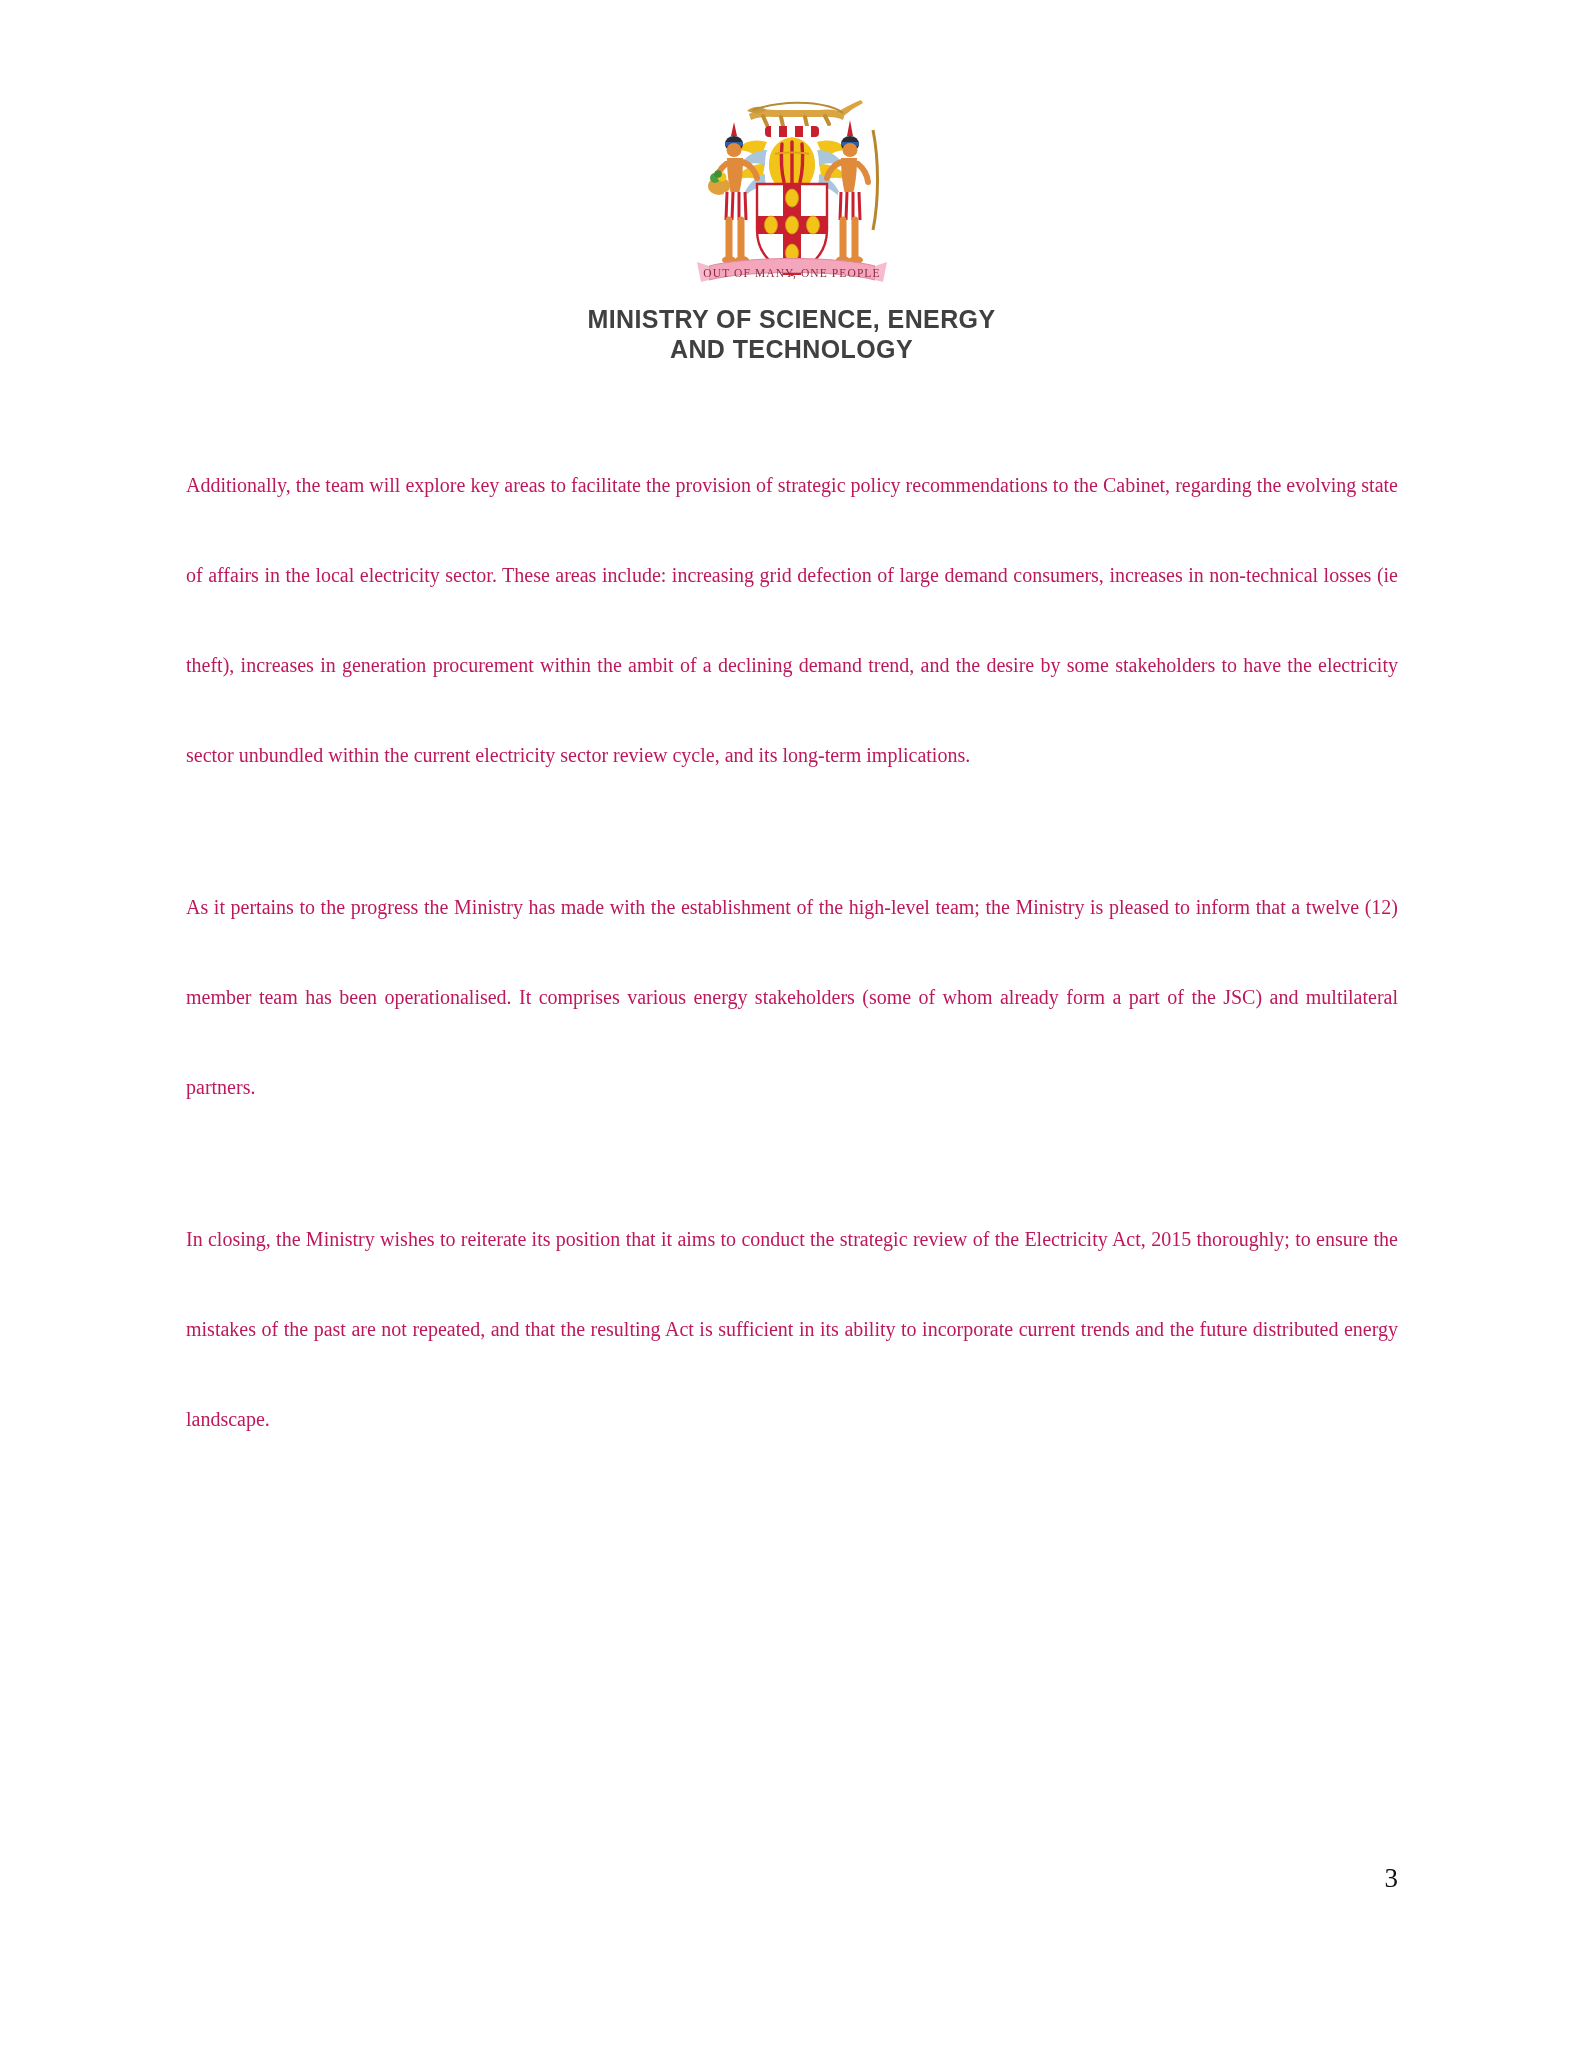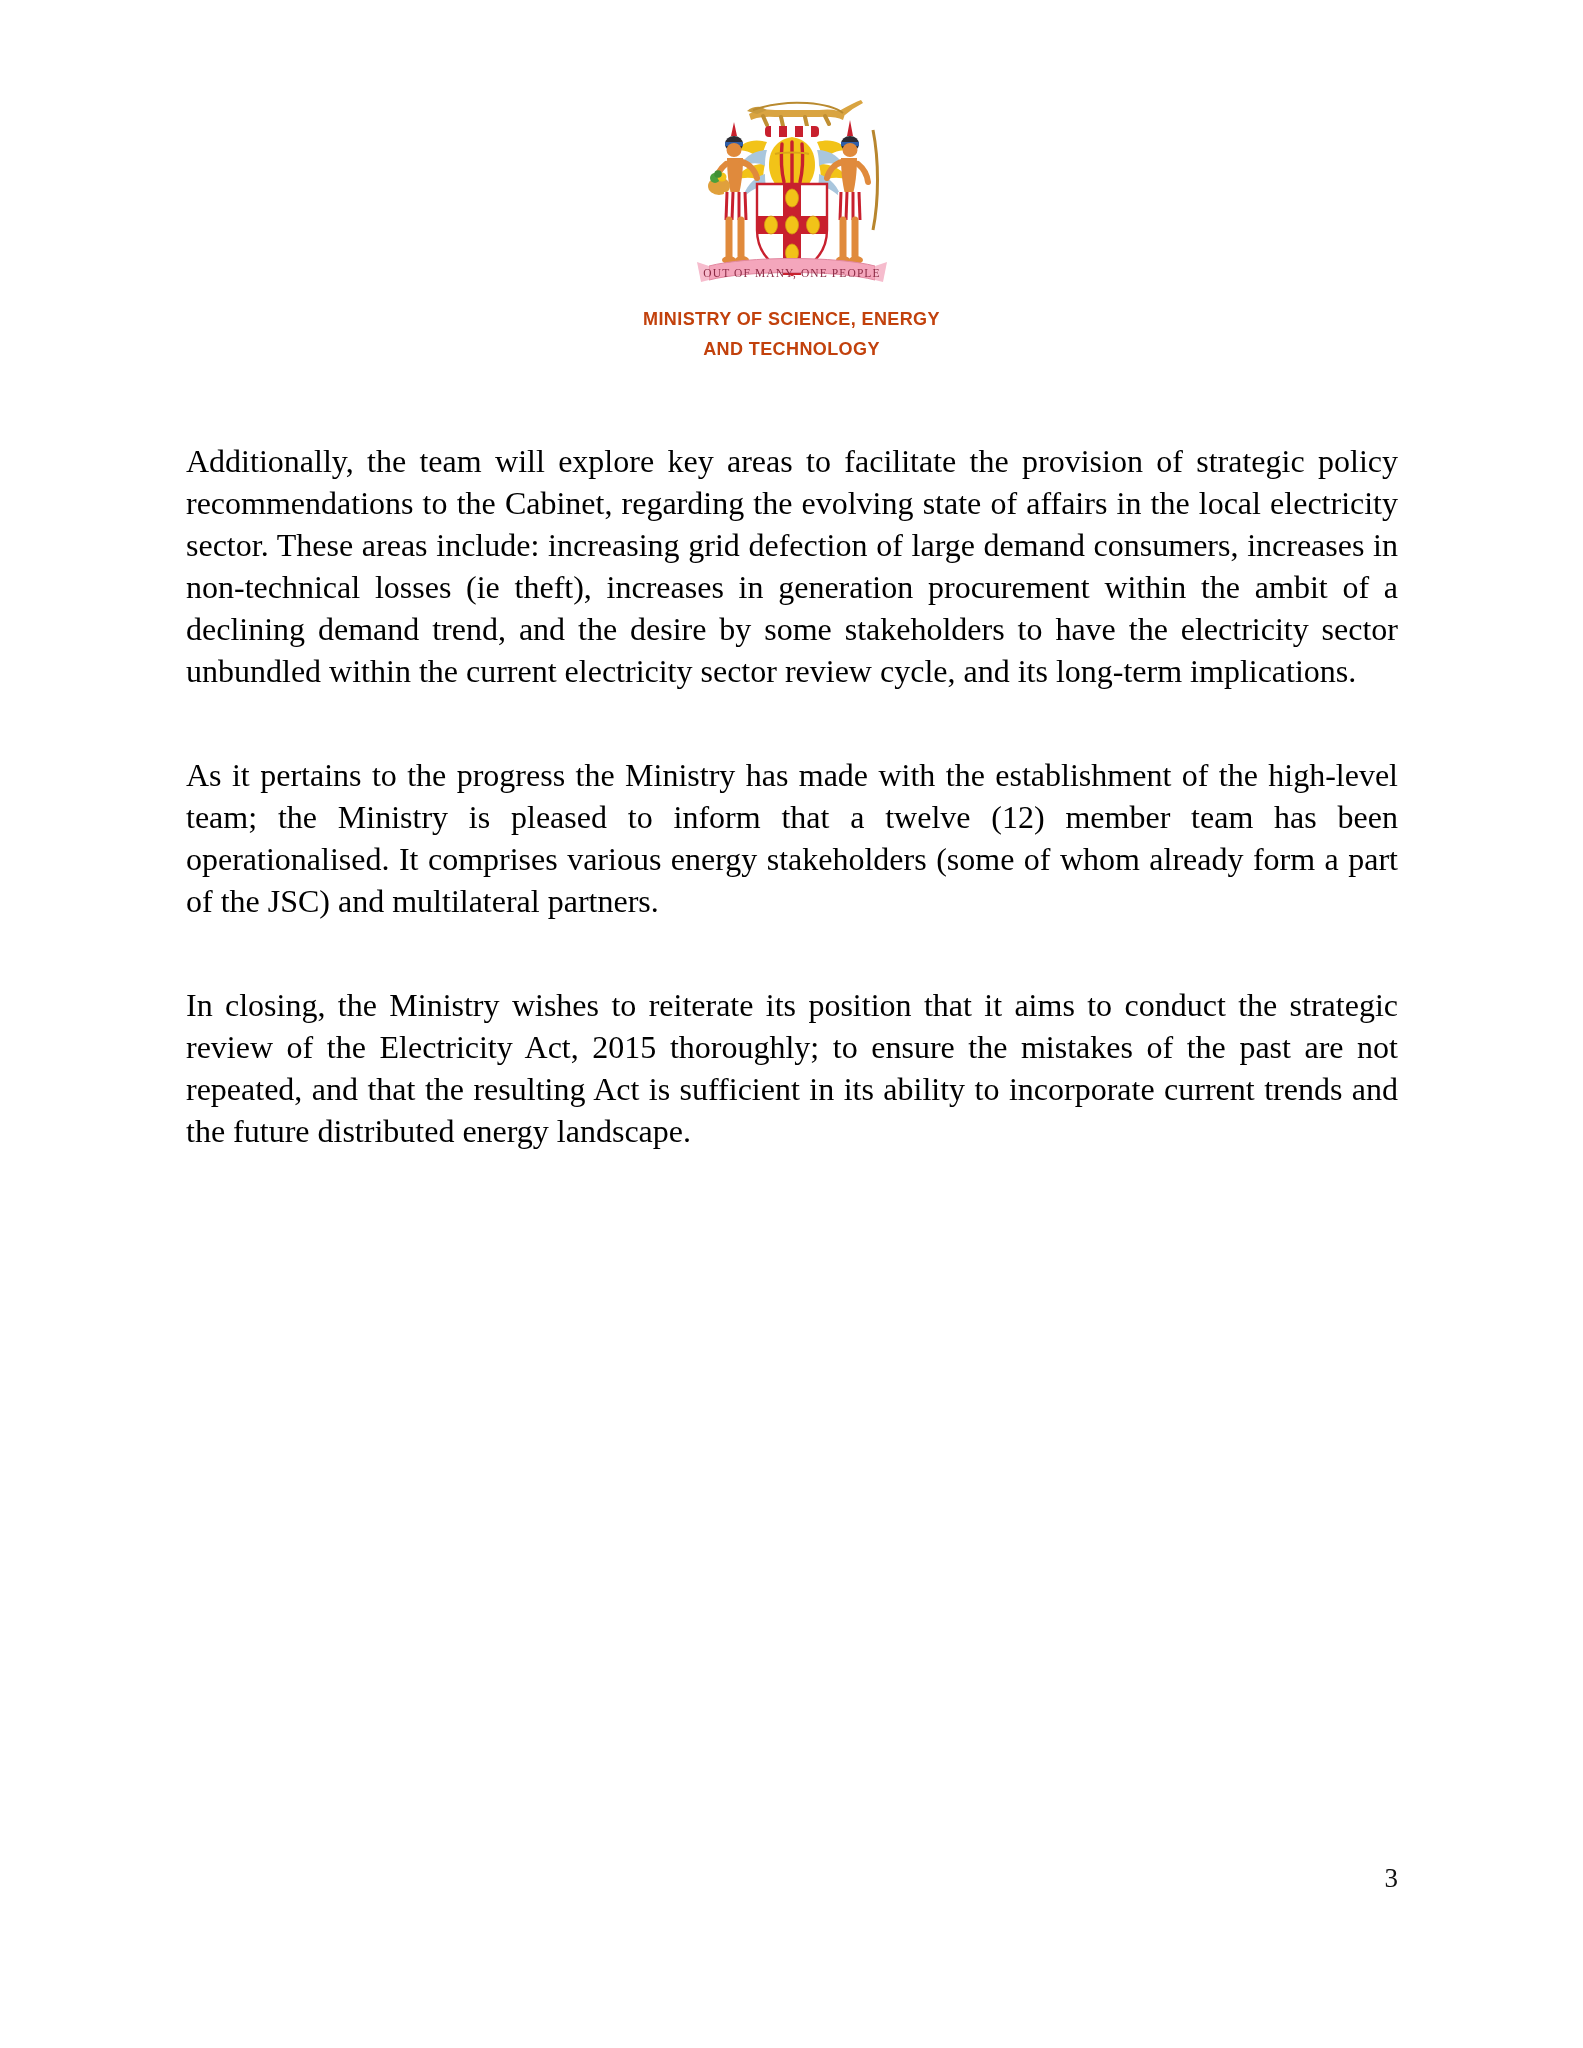--- a/index.html
+++ b/index.html
@@ -41,42 +41,42 @@
     position: relative;
   }
 
   .crest svg { display: block; width: 210px; height: 222px; }
 
   .ministry-name {
     margin-top: 12px;
     text-align: center;
     font-family: "Liberation Sans", "DejaVu Sans", sans-serif;
     font-weight: bold;
-    font-size: 18px;
+    font-size: 25px;
     letter-spacing: 0.4px;
     line-height: 30px;
-    color: #c2410c;
+    color: #404040;
   }
   .ministry-name .ln { display: block; white-space: nowrap; }
 
   
   .body-copy {
     position: absolute;
     top: 440px;
     left: 186px;
     width: 1212px;
   }
 
   .para {
-    font-size: 32px;
-    line-height: 42px;
+    font-size: 20px;
+    line-height: 90px;
     text-align: justify;
     text-justify: inter-word;
     margin: 0 0 62px 0;
-    color: #000000;
+    color: #be185d;
     -webkit-font-smoothing: antialiased;
   }
   .para:last-of-type { margin-bottom: 0; }
 
   
   .page-number {
     position: absolute;
     top: 1862px;
     left: 0;
     width: 1398px;

